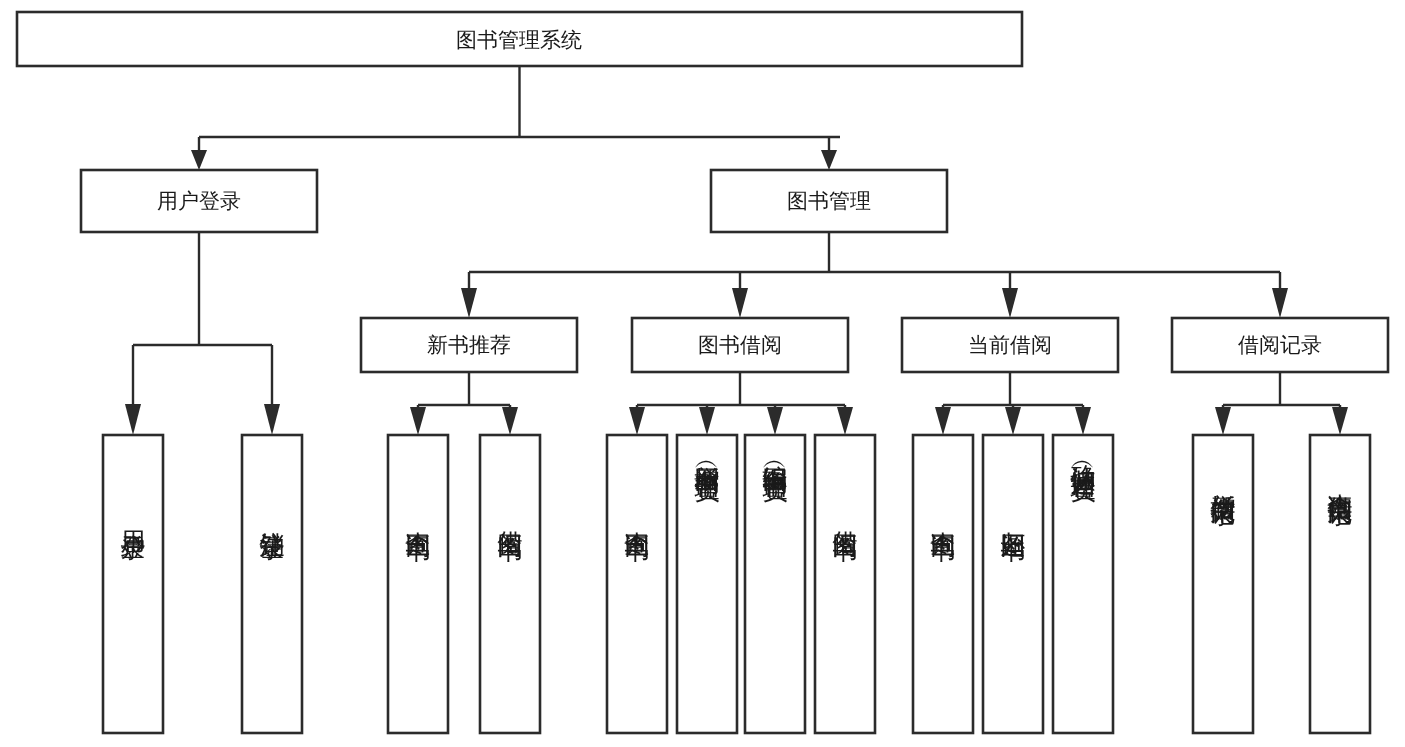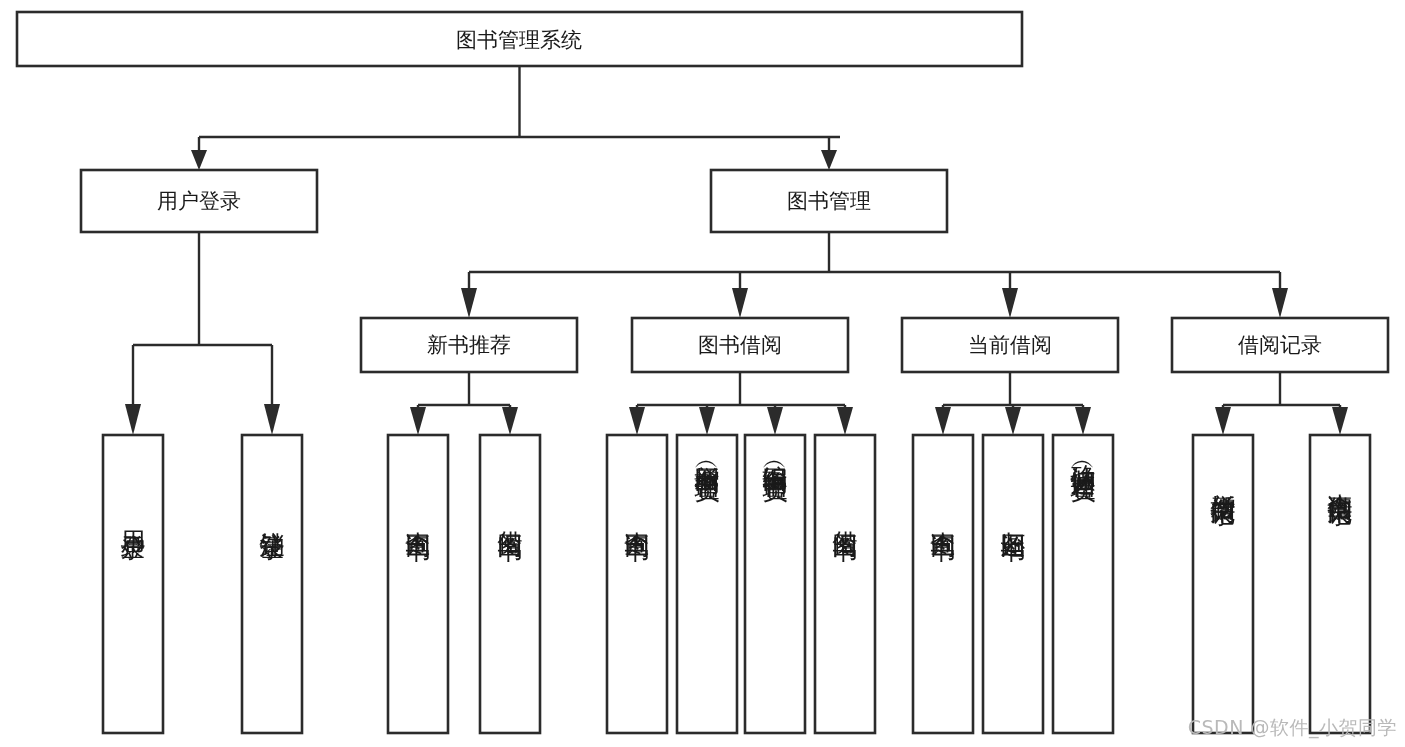--- a/index.html
+++ b/index.html
@@ -251,15 +251,14 @@
     <span class="vert-text" style="margin-top:10px;">确认归还（管理员）</span>
   </div>
 
   <div class="vert-text-wrap" style="left:1193px; top:435px; width:60px; height:298px;">
     <span class="vert-text" style="margin-top:38px;">新增借阅记录</span>
   </div>
   <div class="vert-text-wrap" style="left:1310px; top:435px; width:60px; height:298px;">
     <span class="vert-text" style="margin-top:38px;">查询借阅记录</span>
   </div>
 
-  <div class="watermark">CSDN @软件_小贺同学</div>
 
 </div>
 
 </body></html>

